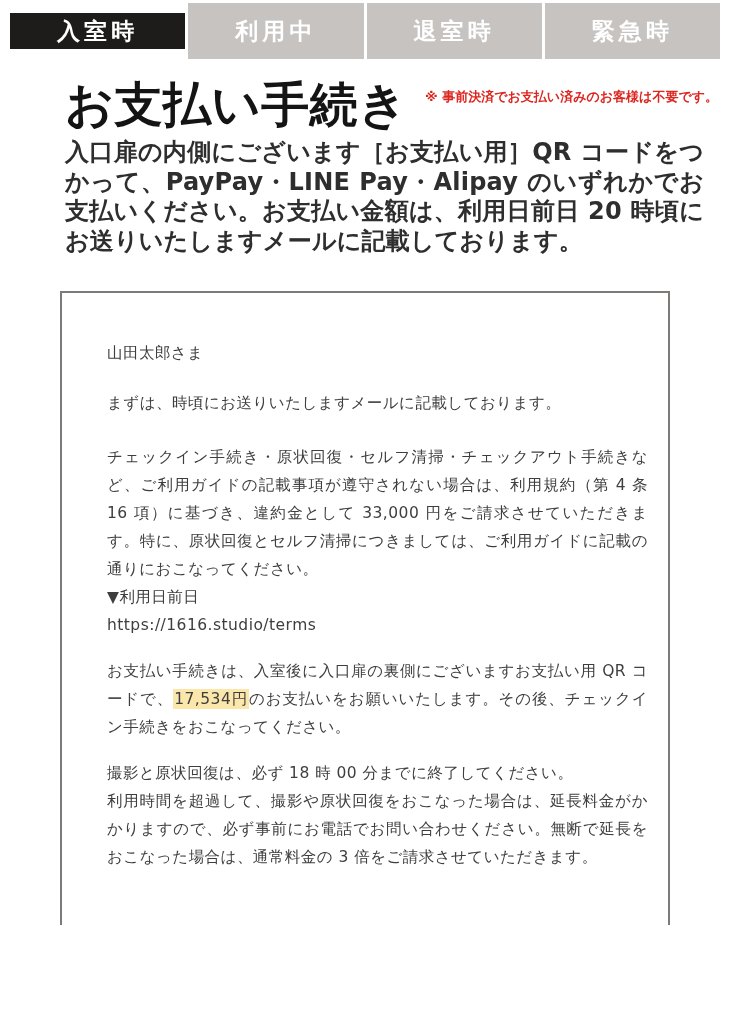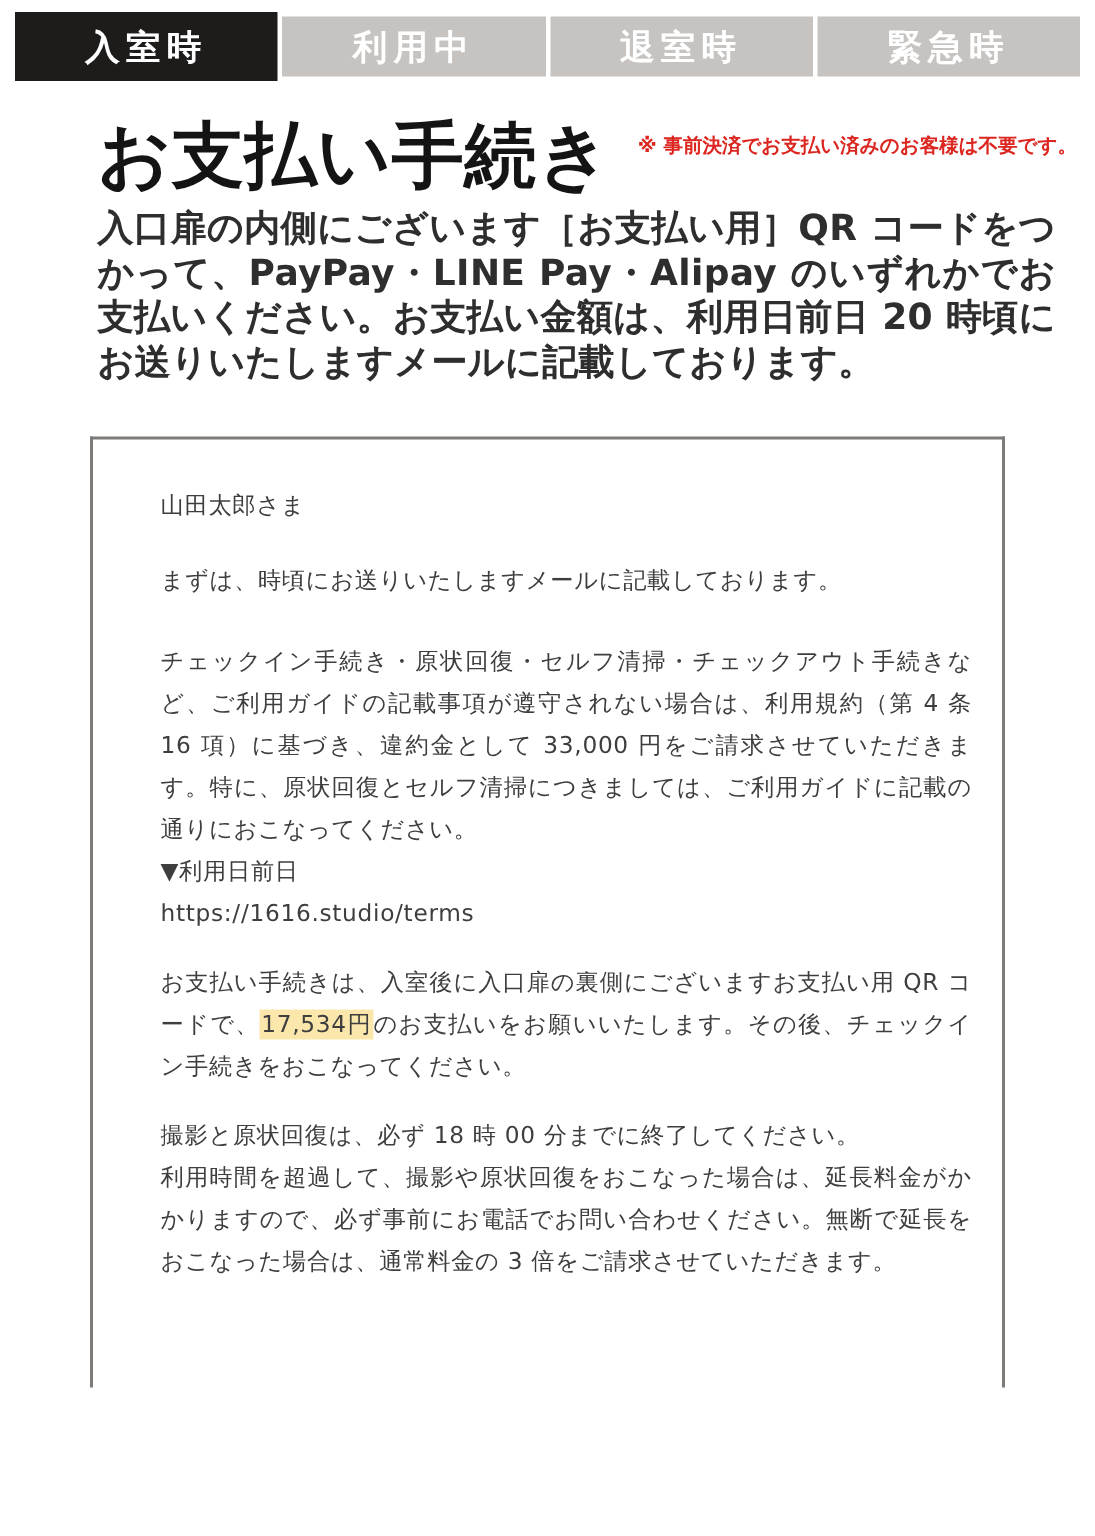--- a/index.html
+++ b/index.html
@@ -12,34 +12,34 @@
   
   .tabbar {
     display: flex;
     align-items: center;
     gap: 3px;
     margin: 8px 10px 0 10px;
     height: 46px;
   }
   .tab {
     flex: 1 1 0;
-    height: 40px;
+    height: 56px;
     background: #c7c3c0;
     color: #ffffff;
     font-size: 23px;
     font-weight: 700;
     letter-spacing: 0.18em;
     display: flex;
     align-items: center;
     justify-content: center;
     cursor: pointer;
     user-select: none;
   }
   .tab.active {
-    height: 46px;
+    height: 36px;
     background: #1e1c1b;
   }
   
   .header-row {
     display: flex;
     align-items: flex-start;
     margin: 26px 12px 0 65px;
   }
   .page-title {
     font-size: 48px;
@@ -65,21 +65,21 @@
     color: #2e2e2e;
     text-align: justify;
     letter-spacing: 0.01em;
   }
   
   .email-box {
     margin: 35px 60px 0 60px;
     height: 634px;
     border: 2px solid #7d7a78;
     border-bottom: none;
-    padding: 30px 20px 0 45px;
+    padding: 46px 20px 0 45px;
     overflow: hidden;
   }
   .email-box p, .email-box .line {
     font-size: 15.5px;
     line-height: 28px;
     color: #3e3e3e;
     text-align: justify;
     letter-spacing: 0.03em;
   }
   .mb-s  { margin-bottom: 18px; }

